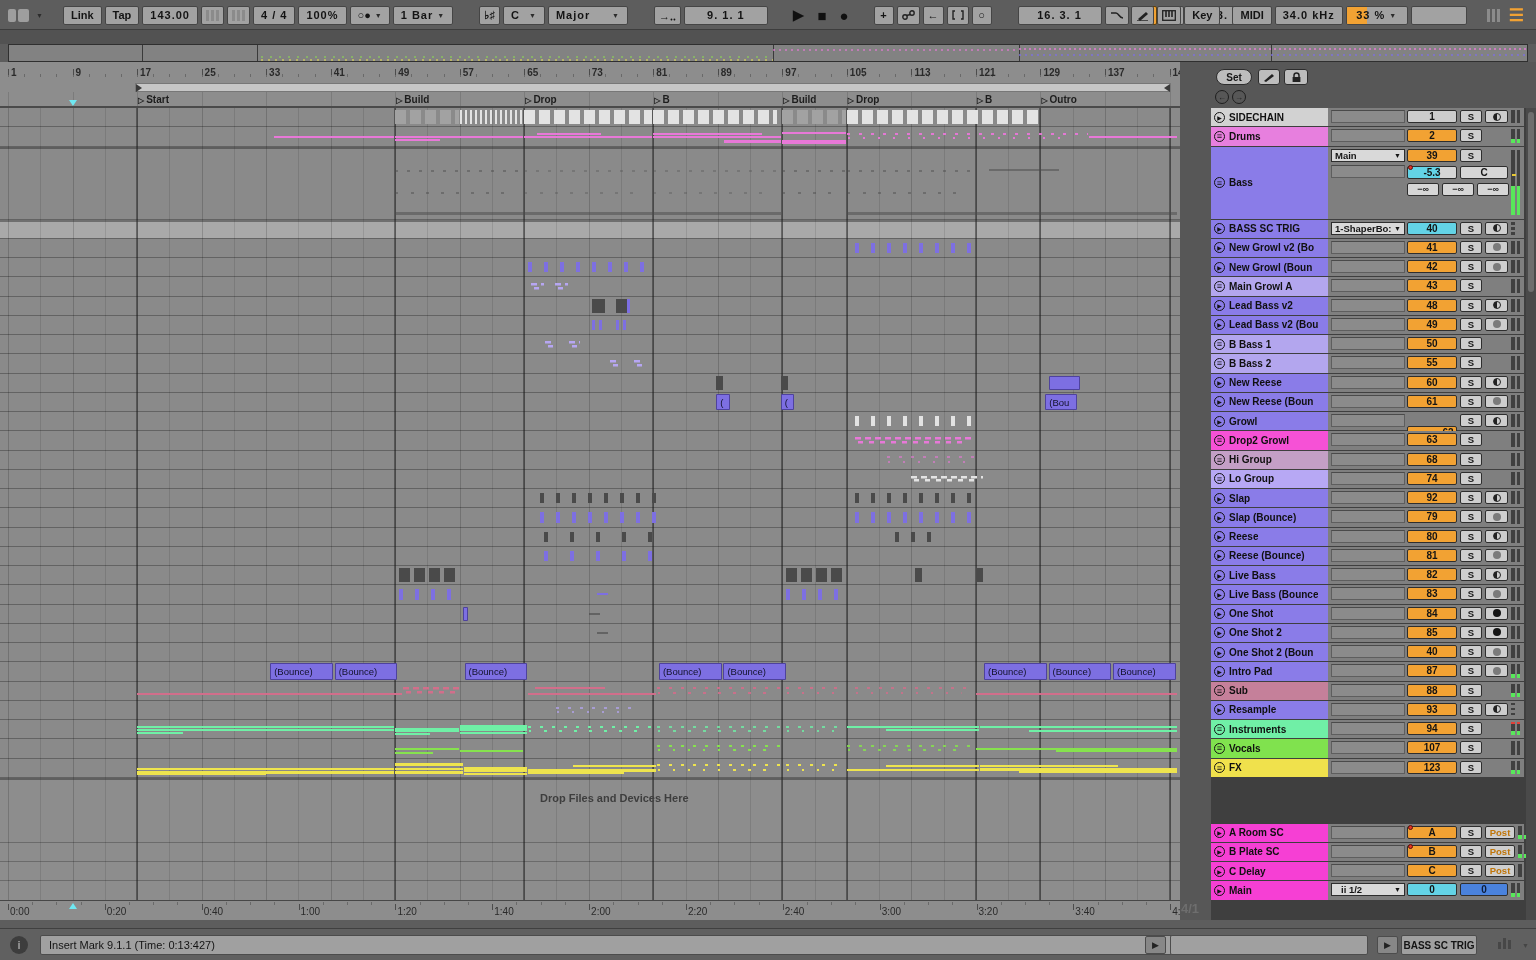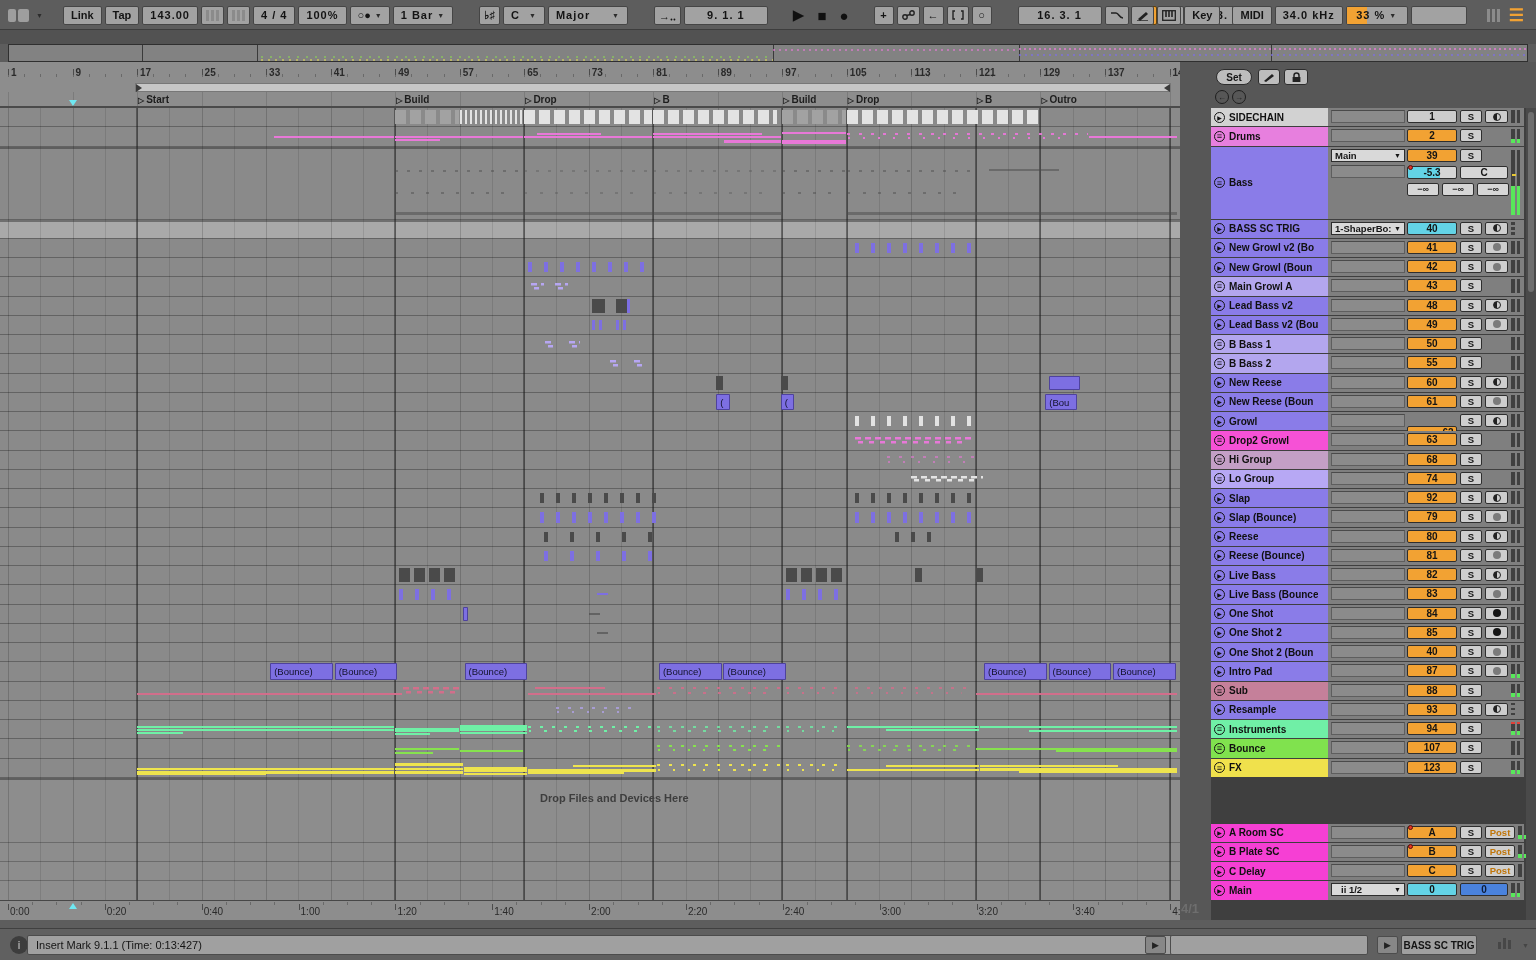--- a/index.html
+++ b/index.html
@@ -1212,21 +1212,21 @@
         <div class="numbox" style="left: 196px; top: 2px; background: rgb(242, 162, 51);">94</div>
         <div class="sbox" style="left: 249px; top: 2px;">S</div>
         <div class="meter" style="left: 300px; top: 2px;">
           <i style="height: 13.25px; background: linear-gradient(rgb(224, 64, 56) 0px, rgb(224, 64, 56) 2px, rgb(64, 64, 64) 2px, rgb(64, 64, 64) 66%, rgb(88, 232, 90) 66%);"></i>
           <i style="height: 13.25px; background: linear-gradient(rgb(224, 64, 56) 0px, rgb(224, 64, 56) 2px, rgb(64, 64, 64) 2px, rgb(64, 64, 64) 66%, rgb(88, 232, 90) 66%);"></i>
         </div>
       </div>
       <div class="trow" style="top: 677.25px; height: 18.25px;">
         <div class="tname" style="background: rgb(128, 226, 78);">
           <span class="cicon g">≡</span>
-          <span class="nm">Bounce</span>
+          <span class="nm">Vocals</span>
         </div>
         <div class="iobox" style="top: 2px;"></div>
         <div class="numbox" style="left: 196px; top: 2px; background: rgb(242, 162, 51);">107</div>
         <div class="sbox" style="left: 249px; top: 2px;">S</div>
         <div class="meter" style="left: 300px; top: 2px;">
           <i style="height: 13.25px; background: rgb(64, 64, 64);"></i>
           <i style="height: 13.25px; background: rgb(64, 64, 64);"></i>
         </div>
       </div>
       <div class="trow" style="top: 696.5px; height: 18.25px;">
@@ -1301,21 +1301,21 @@
           <i style="height: 13.25px; background: linear-gradient(rgb(64, 64, 64) 68%, rgb(88, 232, 90) 68%);"></i>
           <i style="height: 13.25px; background: linear-gradient(rgb(64, 64, 64) 68%, rgb(88, 232, 90) 68%);"></i>
         </div>
       </div>
       <div style="position: absolute; right: 0px; top: 46px; width: 10px; bottom: 0px; background: rgb(74, 74, 74);"></div>
       <div style="position: absolute; right: 2px; top: 50px; width: 6px; height: 180px; background: rgb(110, 110, 110); border-radius: 3px;"></div>
     </div>
 
   <div class="statusbar">
     <div class="infocirc">i</div>
-    <div class="field" style="left:27px;width:1248px">Insert Mark 9.1.1 (Time: 0:13:427)</div>
+    <div class="field" style="left:40px;width:1248px">Insert Mark 9.1.1 (Time: 0:13:427)</div>
     <button class="playbtn-s" style="left:1145px">▶</button>
     <div class="field" style="left:1170px;width:198px"></div>
     <button class="playbtn-s" style="left:1377px">▶</button>
     <div class="field" style="left:1401px;width:76px;font-size:10px;font-weight:bold;justify-content:center">BASS SC TRIG</div>
     <span style="position:absolute;left:1498px;top:9px;display:flex;gap:2px;align-items:flex-end">
       <i style="width:3px;height:7px;background:#474747;display:block"></i>
       <i style="width:3px;height:11px;background:#474747;display:block"></i>
       <i style="width:3px;height:9px;background:#474747;display:block"></i>
     </span>
     <span class="caret" style="position:absolute;left:1518px;top:13px;color:#454545">▼</span>

